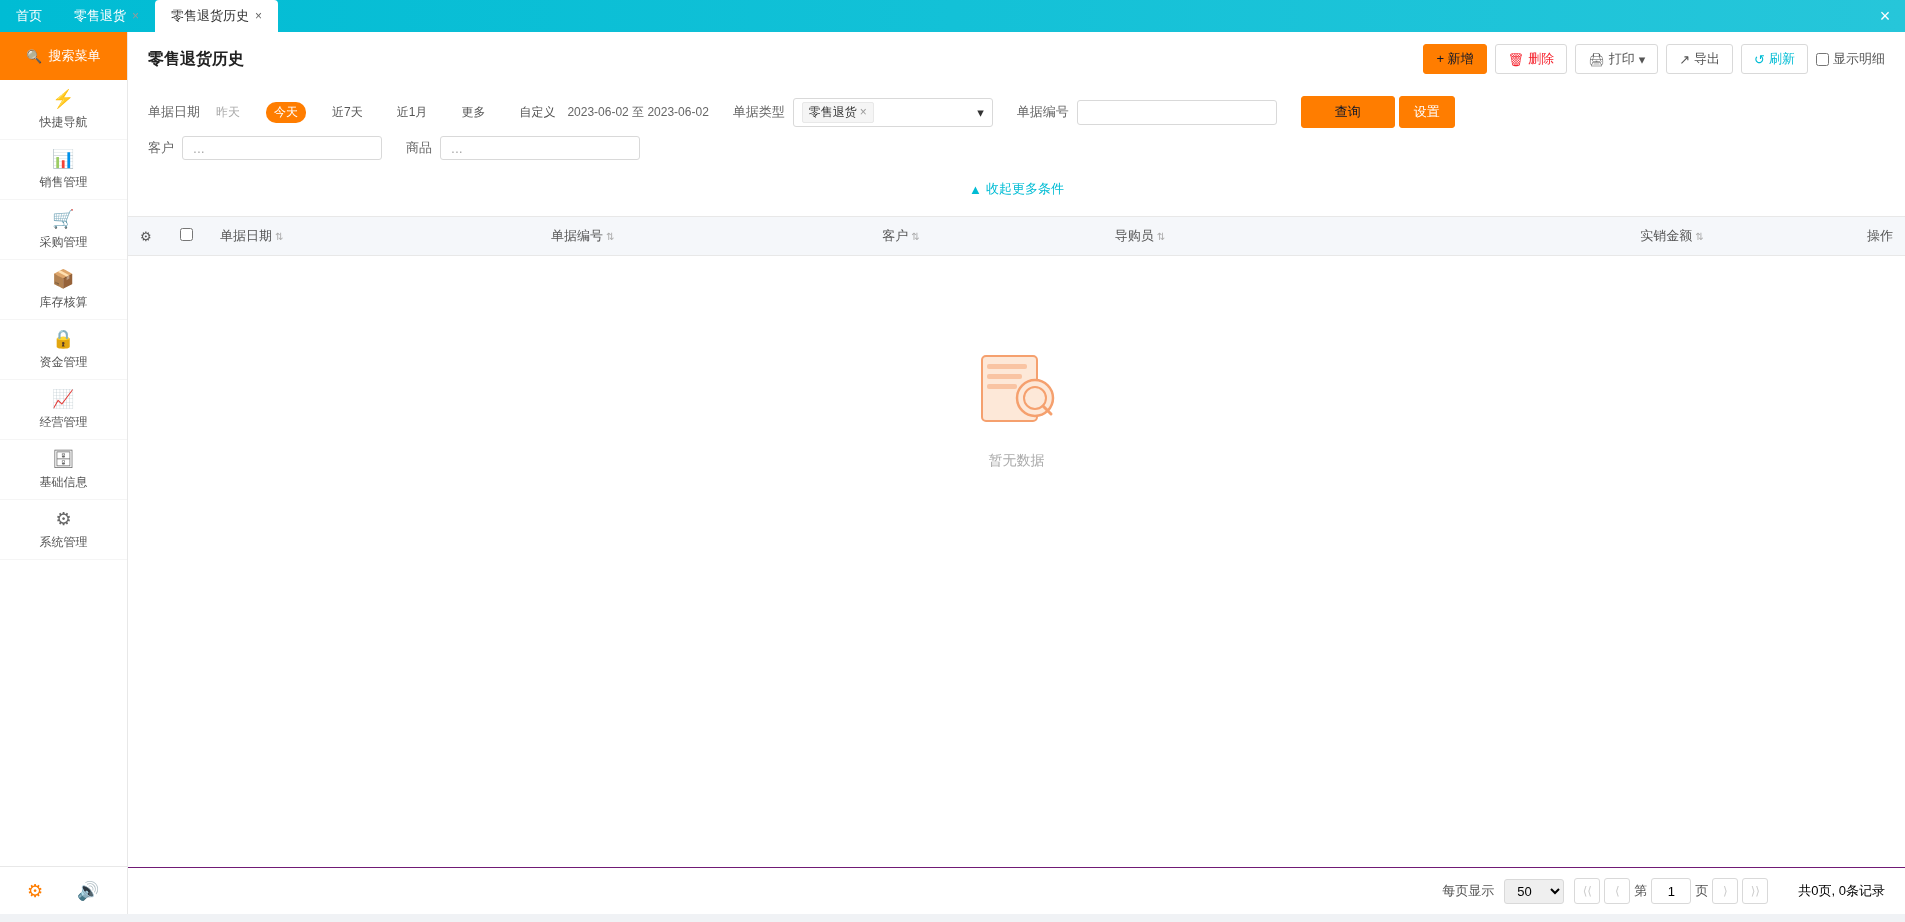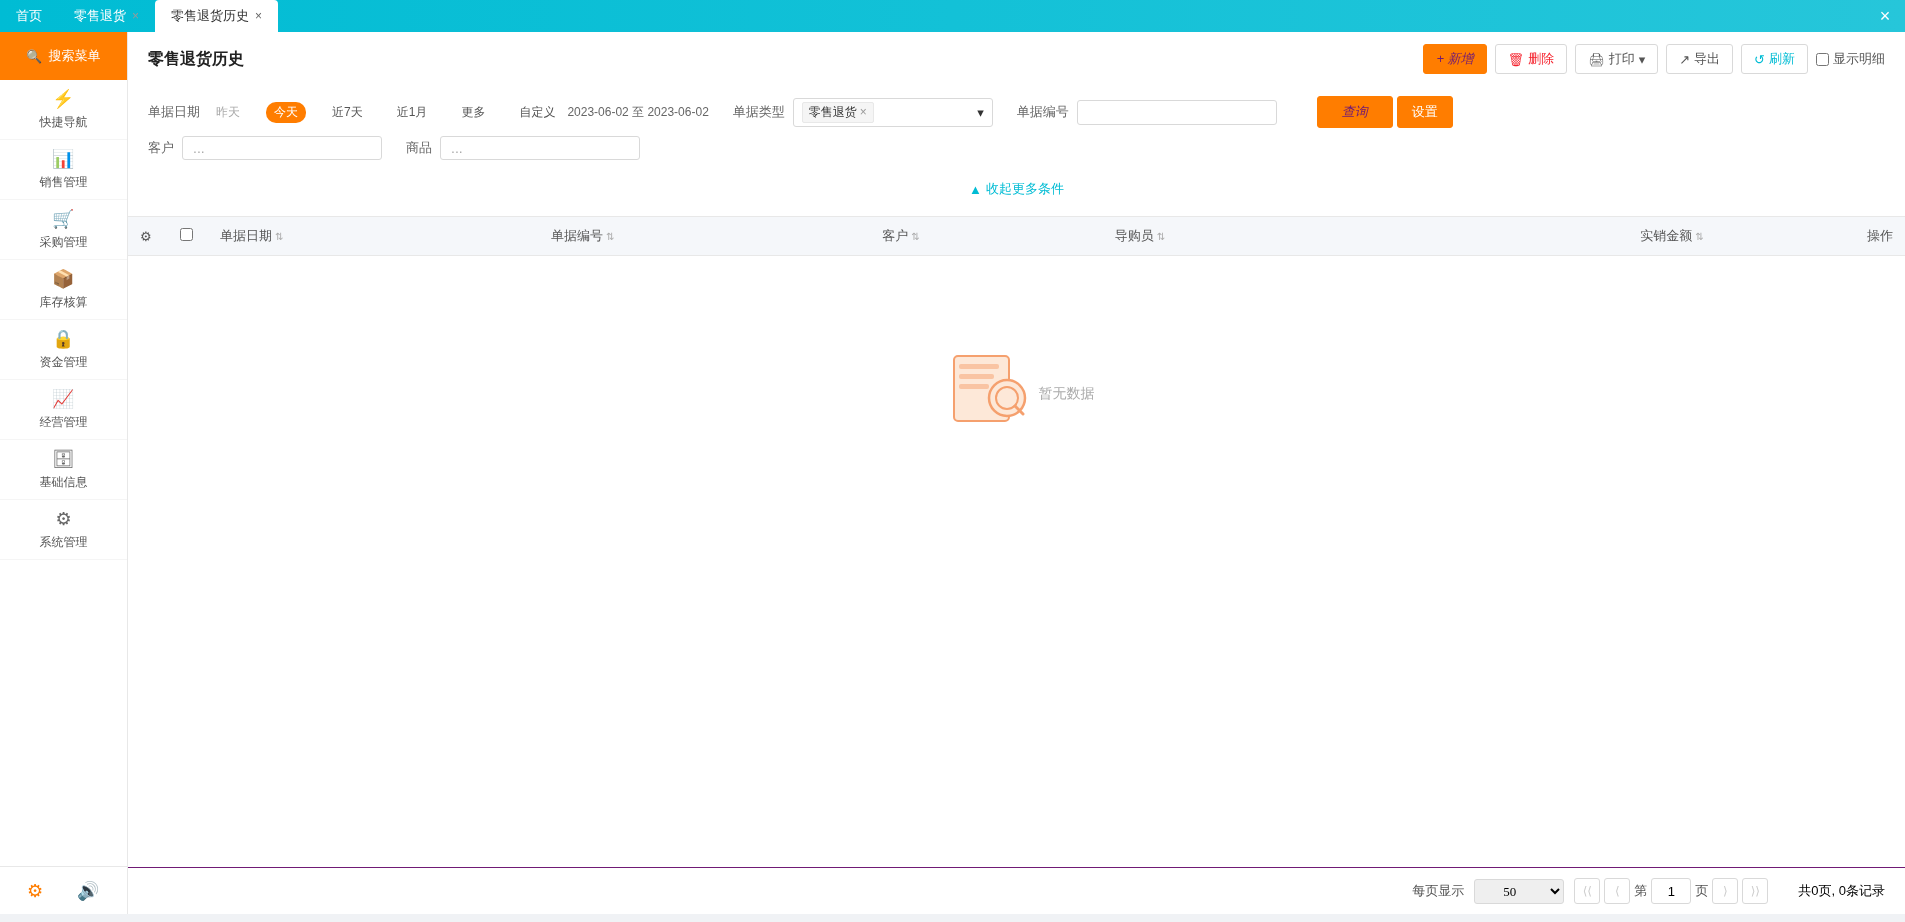--- a/index.html
+++ b/index.html
@@ -151,23 +151,22 @@
       padding: 5px 12px;
       border: 1px solid #d9d9d9;
       background: #fff;
       border-radius: 3px;
       cursor: pointer;
       font-size: 13px;
       color: #555;
     }
     .toolbar-btn.primary {
       background: #ff7d00;
-      color: #701a75;
+      color: #0f172a;
       border-color: #ff7d00;
-      font-style: italic;
     }
     .toolbar-btn.danger {
       color: #f5222d;
       border-color: #d9d9d9;
     }
     .toolbar-btn-refresh { color: #00bcd4; border-color: #d9d9d9; }
     .toolbar-checkbox {
       display: flex;
       align-items: center;
       gap: 4px;
@@ -307,21 +306,21 @@
       align-items: center;
       gap: 3px;
     }
     .sort-icon { color: #aaa; font-size: 10px; }
     .settings-col { width: 40px; text-align: center; }
     .checkbox-col { width: 40px; text-align: center; }
 
     
     .empty-state {
       display: flex;
-      flex-direction: row;
+      flex-direction: column;
       align-items: center;
       justify-content: center;
       padding: 80px 20px;
     }
     .empty-icon {
       width: 100px;
       height: 100px;
       margin-bottom: 16px;
     }
     .empty-text {
@@ -337,25 +336,24 @@
       display: flex;
       align-items: center;
       justify-content: flex-end;
       gap: 10px;
       font-size: 13px;
       color: #555;
     }
     .page-size-select {
       border: 1px solid #d9d9d9;
       border-radius: 3px;
-      padding: 3px 24px;
+      padding: 3px 8px;
       font-size: 13px;
       outline: none;
       cursor: pointer;
-      font-family: Liberation Serif, serif;
     }
     .pagination {
       display: flex;
       align-items: center;
       gap: 4px;
     }
     .page-btn {
       border: 1px solid #d9d9d9;
       background: #fff;
       width: 26px;
@@ -508,21 +506,21 @@
               <span style="flex:1"></span>
               <span>▾</span>
             </div>
           </div>
 
           <div class="filter-item">
             <span class="filter-label">单据编号</span>
             <input class="filter-input" type="text" style="">
           </div>
 
-          <button class="toolbar-btn primary" style="padding: 6px 24px; margin-left: 16px;">查询</button>
+          <button class="toolbar-btn primary" style="padding: 6px 33px; margin-left: 0;">查询</button>
           <button class="toolbar-btn" style="padding: 6px 14px; background:#ff7d00; color:#fff; border-color:#ff7d00; margin-left:4px;">设置</button>
         </div>
 
         <div class="filter-row">
 
           <div class="filter-item">
             <span class="filter-label">客户</span>
             <div class="filter-ellipsis">
               <span>...</span>
             </div>

